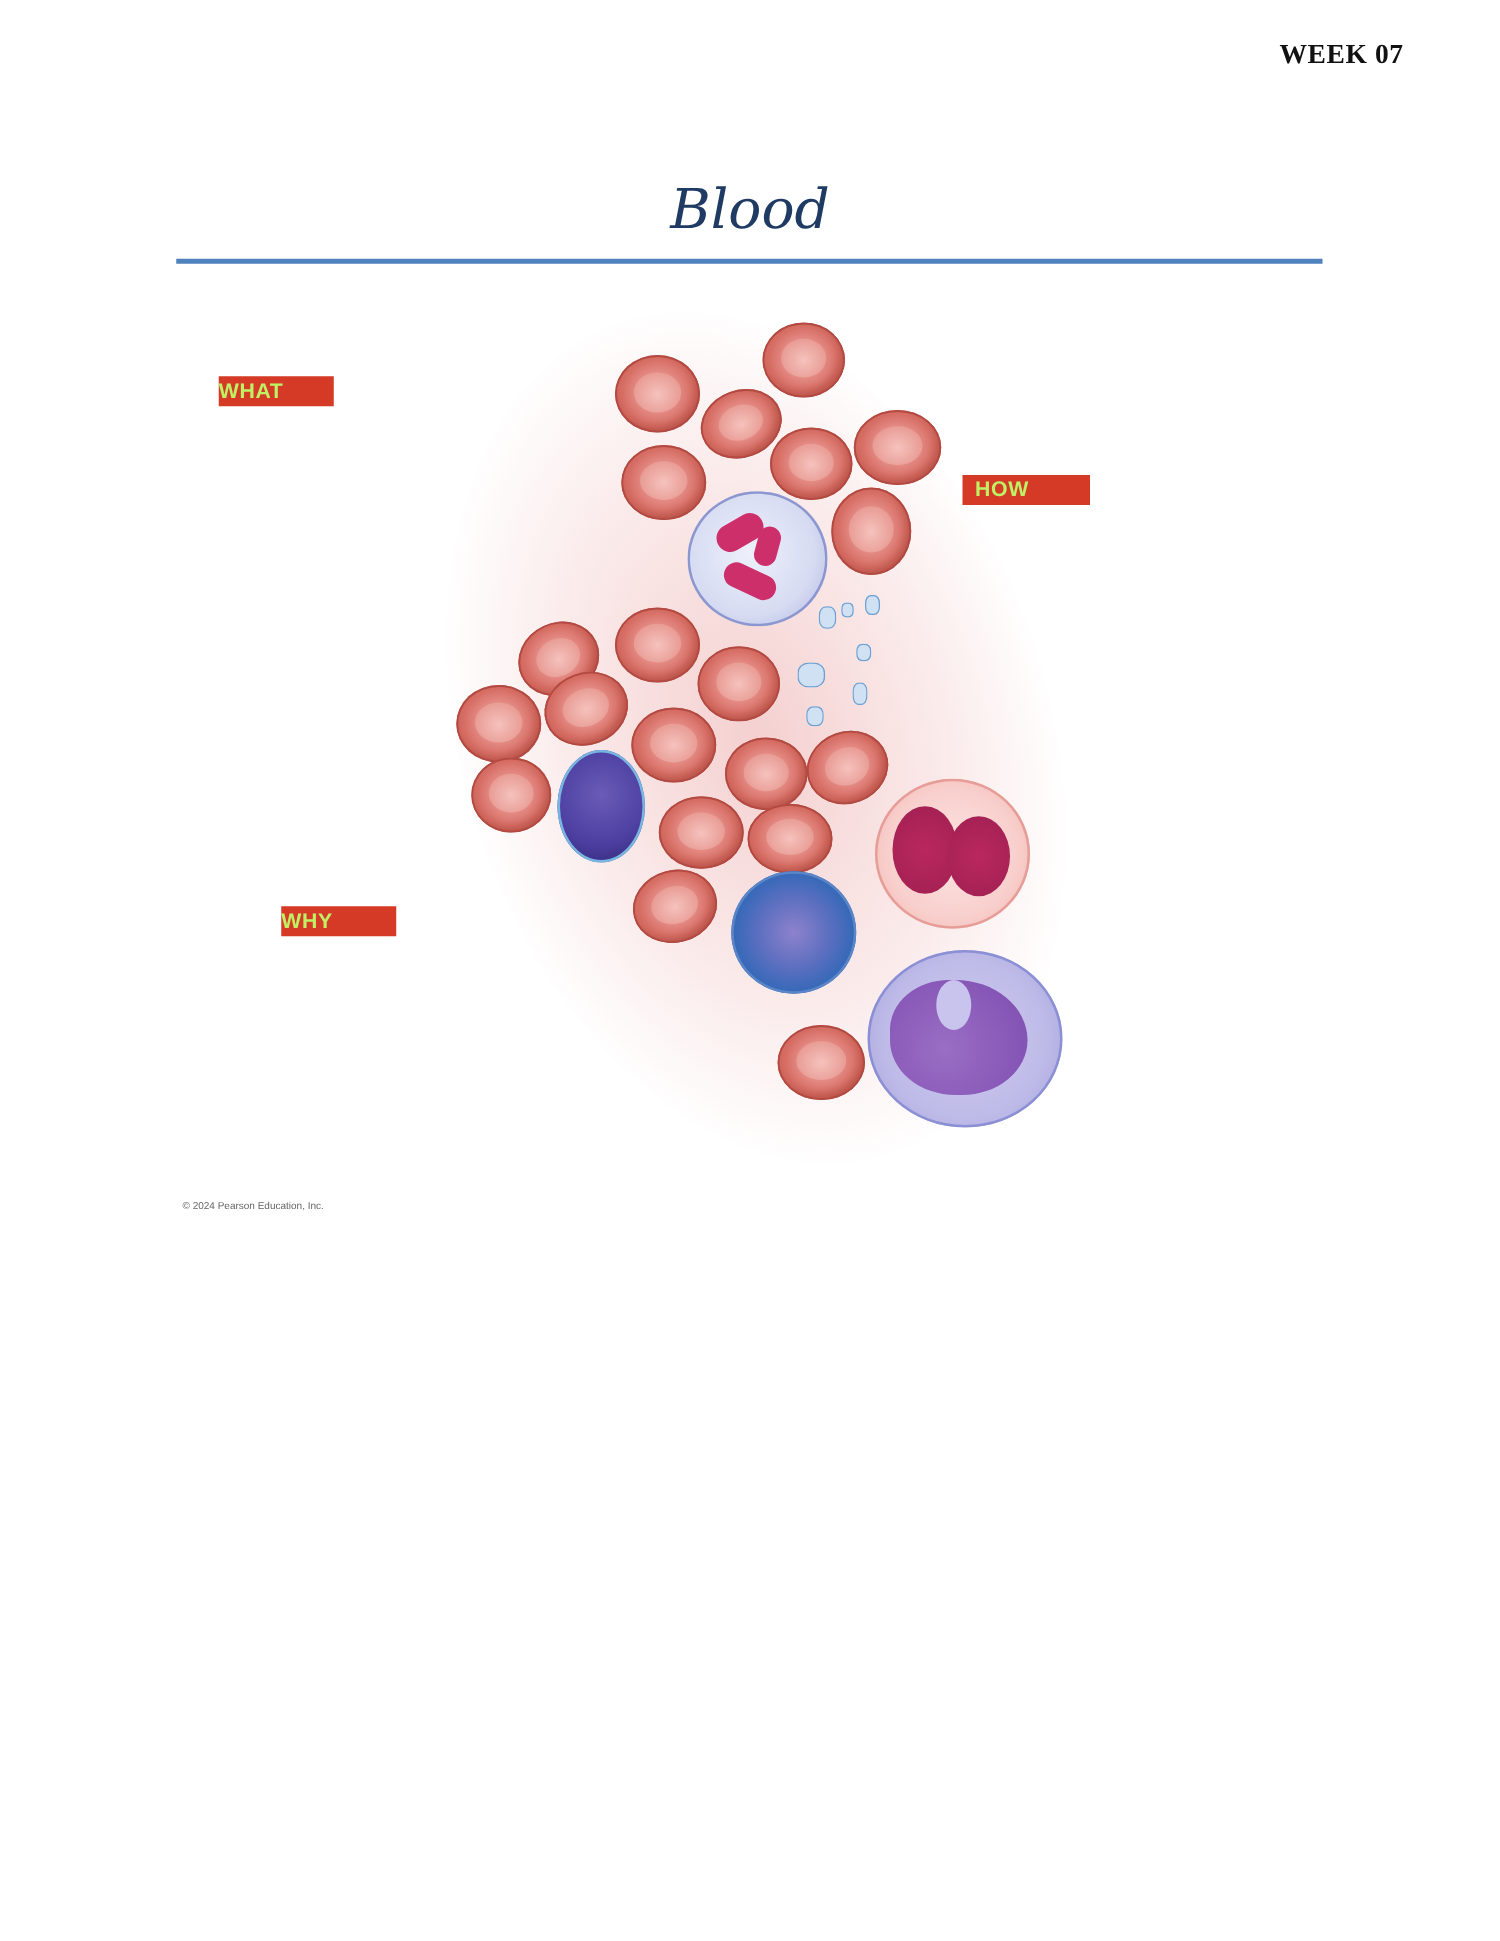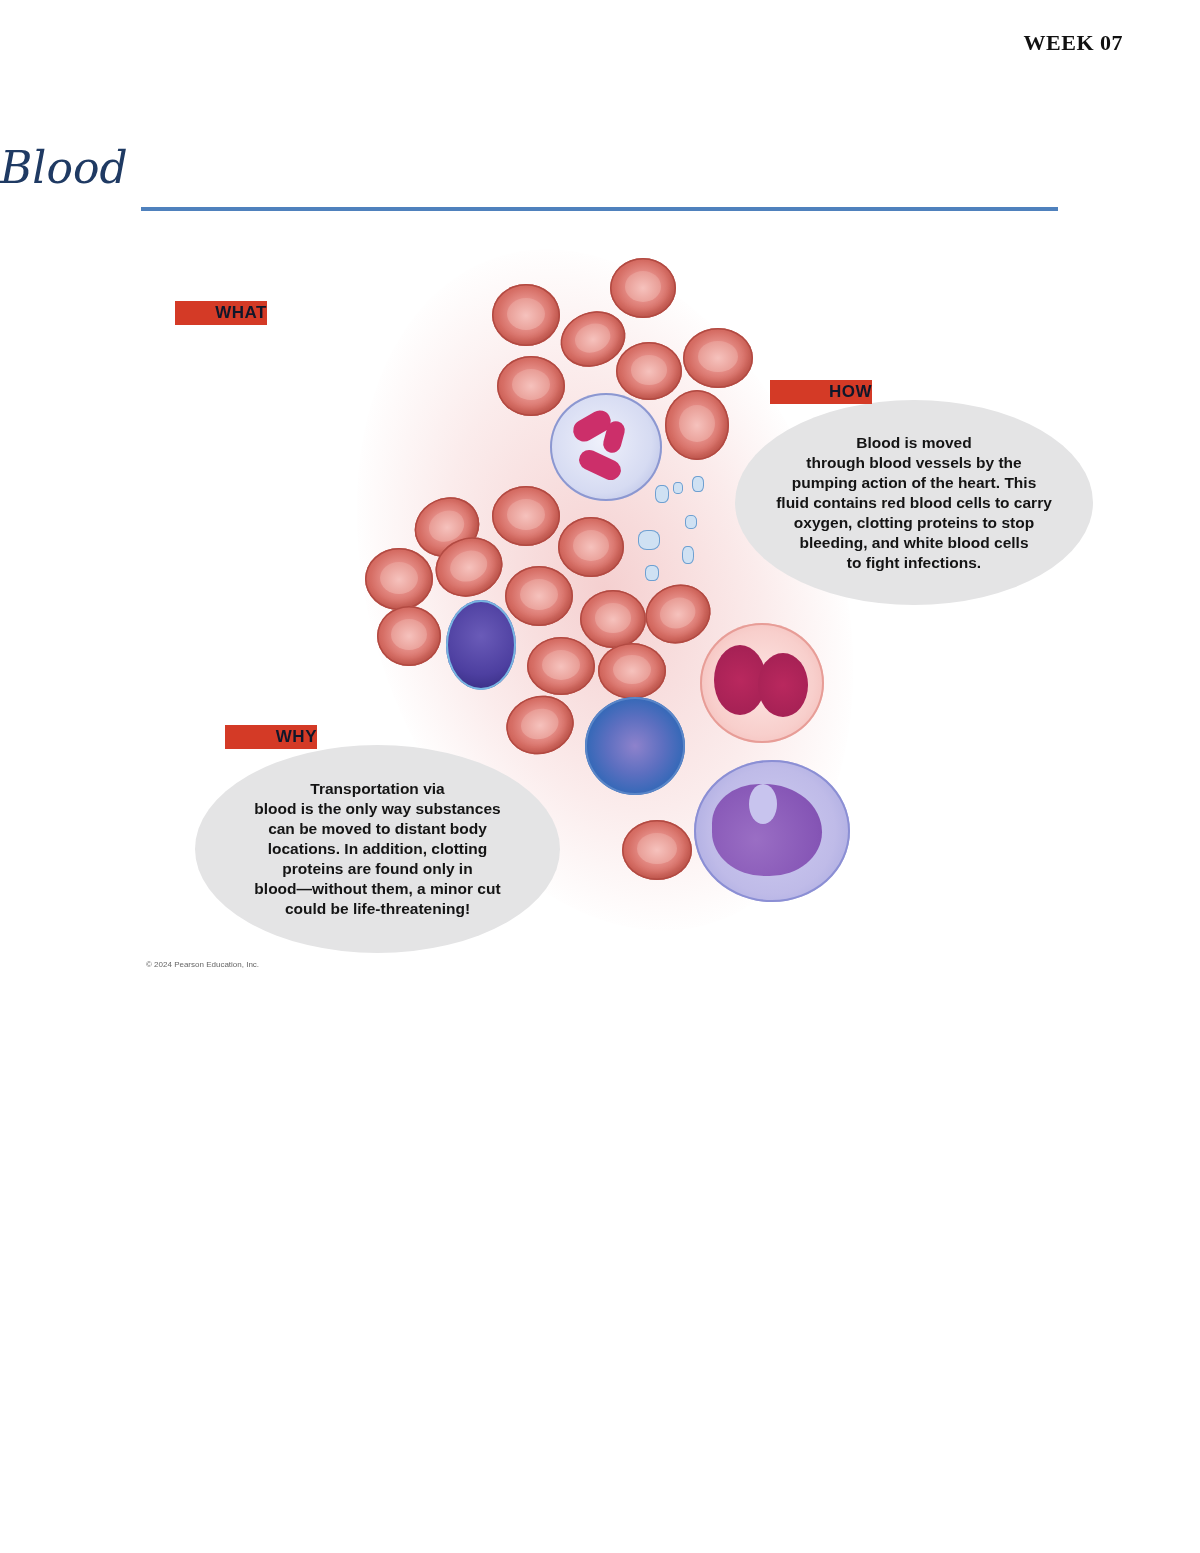--- a/index.html
+++ b/index.html
@@ -1,26 +1,26 @@
 <!DOCTYPE html>
 <html><head>
 <meta charset="utf-8">
 <style>
   html, body { margin: 0; padding: 0; background: #ffffff; }
   body { width: 1200px; height: 1553px; position: relative; overflow: hidden; font-family: "Liberation Sans", sans-serif; }
   .week { position: absolute; top: 30px; right: 77px; font-family: "Liberation Serif", serif; font-size: 22px; font-weight: bold; color: #111; letter-spacing: 0.5px; }
-  .title { position: absolute; top: 142px; left: 0; width: 1200px; font-family: "DejaVu Serif", serif; font-style: italic; font-size: 44px; color: #1f3a63; }
+  .title { position: absolute; top: 142px; left: 0; width: 1200px; text-align: center; font-family: "DejaVu Serif", serif; font-style: italic; font-size: 44px; color: #1f3a63; }
   .rule { position: absolute; top: 207px; left: 141px; width: 917px; height: 4px; background: #4f81bd; }
 
   .figure { position: absolute; left: 140px; top: 240px; width: 960px; height: 730px; }
   .glow { position: absolute; left: 230px; top: 0px; width: 470px; height: 700px; border-radius: 50%;
           background: radial-gradient(ellipse at center, rgba(232,150,150,0.45) 0%, rgba(240,185,185,0.28) 45%, rgba(255,255,255,0) 72%); transform: rotate(-18deg); }
   .bubble { position: absolute; background: #e4e4e5; border-radius: 50%; display: flex; align-items: center; justify-content: center; text-align: center; }
   .bubble-text { font-family: "Liberation Sans", sans-serif; font-weight: bold; font-size: 15.5px; line-height: 20px; color: #141414; white-space: pre-line; }
-  .tag { position: absolute; background: #d43a26; color: #0f172a; font-weight: bold; font-size: 17px; letter-spacing: 0.5px; padding: 2px 0; text-align: right; z-index: 3; }
+  .tag { position: absolute; background: #d43a26; color: #bef264; font-weight: bold; font-size: 17px; letter-spacing: 0.5px; padding: 2px 0; text-align: left; z-index: 3; }
 
   .rbc { position: absolute; border-radius: 50%;
          background: radial-gradient(ellipse at 50% 48%, #f2aaa3 0%, #e7918b 30%, #d66e65 58%, #cf5f55 78%, #c0554b 100%);
          box-shadow: inset 0 0 0 1.5px #b24a42, inset -3px -4px 6px rgba(120,30,25,0.25); z-index: 2; }
   .rbc::after { content: ""; position: absolute; left: 22%; top: 22%; width: 56%; height: 52%; border-radius: 50%;
          background: radial-gradient(ellipse at 50% 55%, #f6c2bd 0%, #eaa29b 60%, rgba(230,150,140,0) 100%); }
 
   .cell { position: absolute; border-radius: 50%; z-index: 2; }
   .copyright { position: absolute; left: 146px; top: 960px; font-size: 8px; color: #666; }
 </style>
@@ -30,40 +30,22 @@
 <div class="week">WEEK 07</div>
 <div class="title">Blood</div>
 <div class="rule"></div>
 
 <div class="figure">
   <div class="glow"></div>
 
   <div class="tag" style="left:35px; top:61px; width:92px;">WHAT</div>
 
   <div class="tag" style="left:630px; top:140px; width:92px;padding-left:10px;">HOW</div>
-  <div class="bubble" style="left:595px; top:160px; width:358px; height:205px;">
-    <div class="bubble-text">Blood is moved
-through blood vessels by the
-pumping action of the heart. This
-fluid contains red blood cells to carry
-oxygen, clotting proteins to stop
-bleeding, and white blood cells
-to fight infections.</div>
-  </div>
 
   <div class="tag" style="left:85px; top:485px; width:92px;">WHY</div>
-  <div class="bubble" style="left:55px; top:505px; width:365px; height:208px;">
-    <div class="bubble-text">Transportation via
-blood is the only way substances
-can be moved to distant body
-locations. In addition, clotting
-proteins are found only in
-blood—without them, a minor cut
-could be life-threatening!</div>
-  </div>
 
   <div class="rbc" style="left:470px; top:18px; width:66px; height:60px;"></div>
   <div class="rbc" style="left:352px; top:44px; width:68px; height:62px;"></div>
   <div class="rbc" style="left:420px; top:72px; width:66px; height:54px; transform:rotate(-20deg);"></div>
   <div class="rbc" style="left:476px; top:102px; width:66px; height:58px;"></div>
   <div class="rbc" style="left:543px; top:88px; width:70px; height:60px;"></div>
   <div class="rbc" style="left:357px; top:116px; width:68px; height:60px;"></div>
   <div class="rbc" style="left:525px; top:150px; width:64px; height:70px;"></div>
   <div class="rbc" style="left:274px; top:258px; width:66px; height:58px; transform:rotate(-25deg);"></div>
   <div class="rbc" style="left:352px; top:246px; width:68px; height:60px;"></div>

